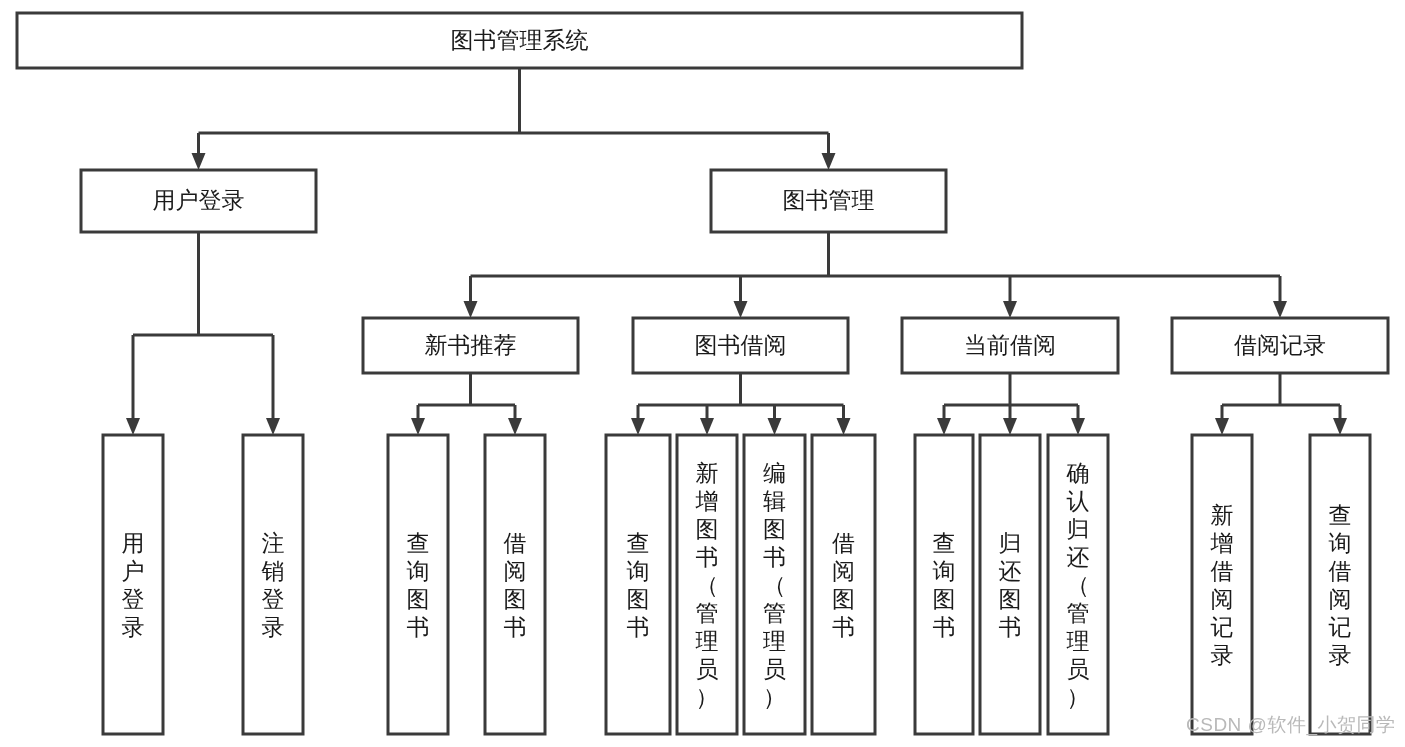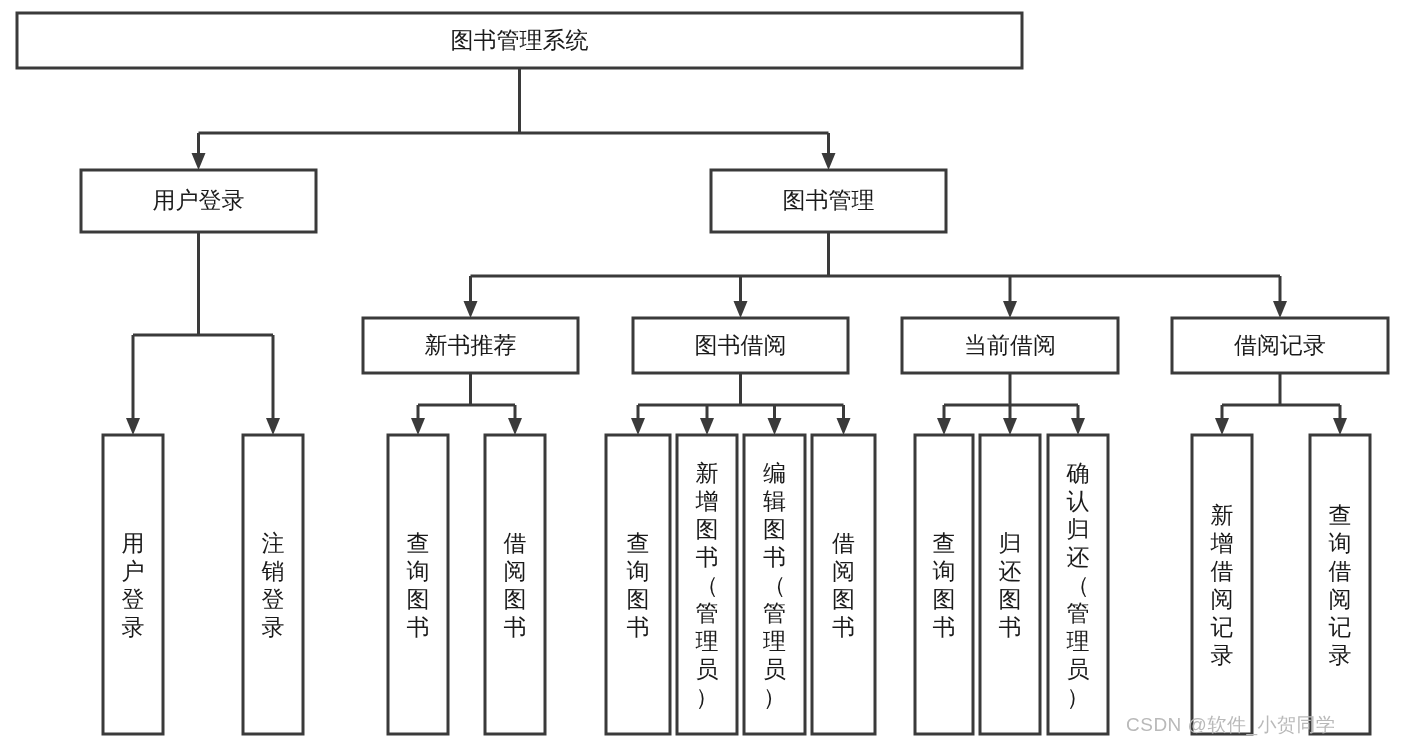--- a/index.html
+++ b/index.html
@@ -53,21 +53,21 @@
     font-size: 23px;
     fill: #1a1a1a;
     text-anchor: middle;
   }
   .watermark-text {
     position: absolute;
     font-family: "Liberation Sans", "DejaVu Sans", sans-serif;
     font-size: 19px;
     color: #b9b9b9;
     white-space: nowrap;
-    left: 1126px;
+    left: 1186px;
     top: 712px;
     letter-spacing: 0.5px;
   }
 </style>
 </head>
 <body>
 
 <div id="diagram-root">
   <svg id="flow-svg" viewBox="0 0 1405 747">
     <g id="connector-layer">

